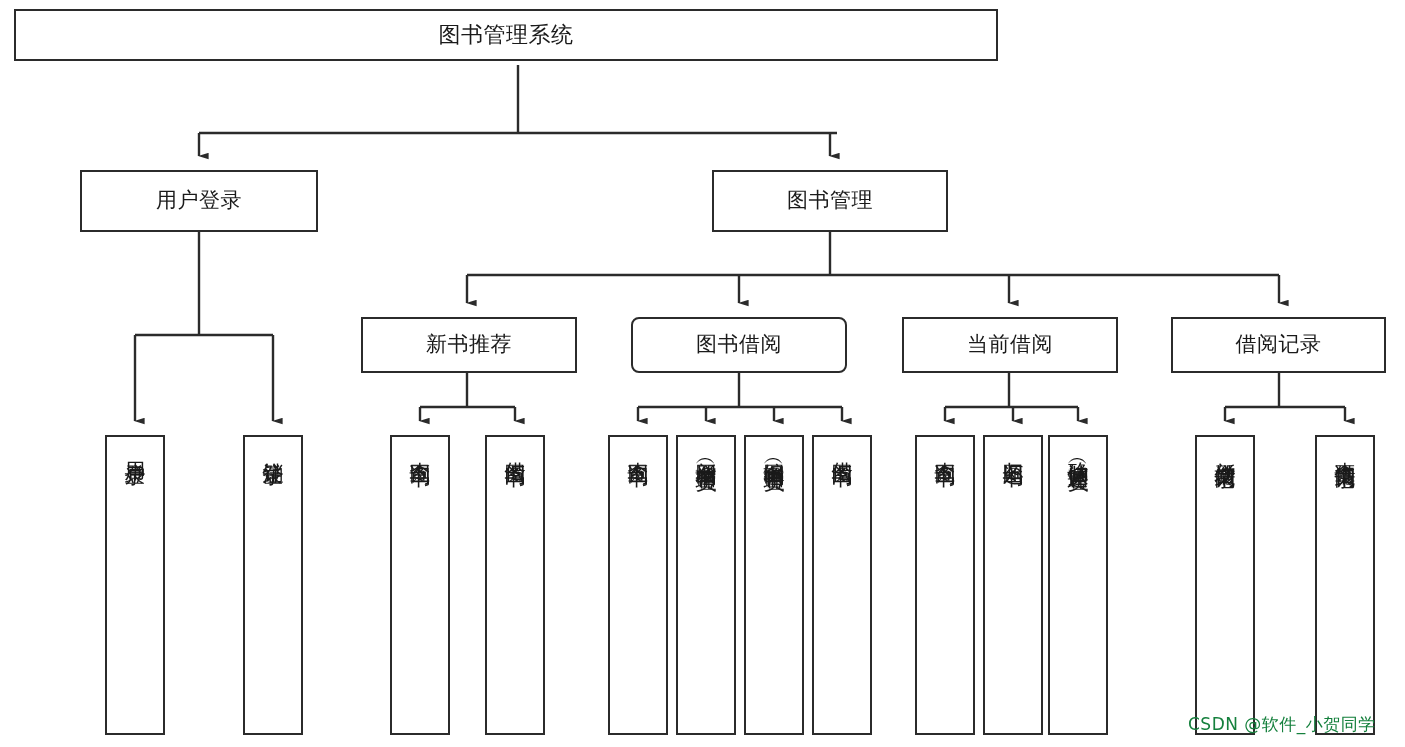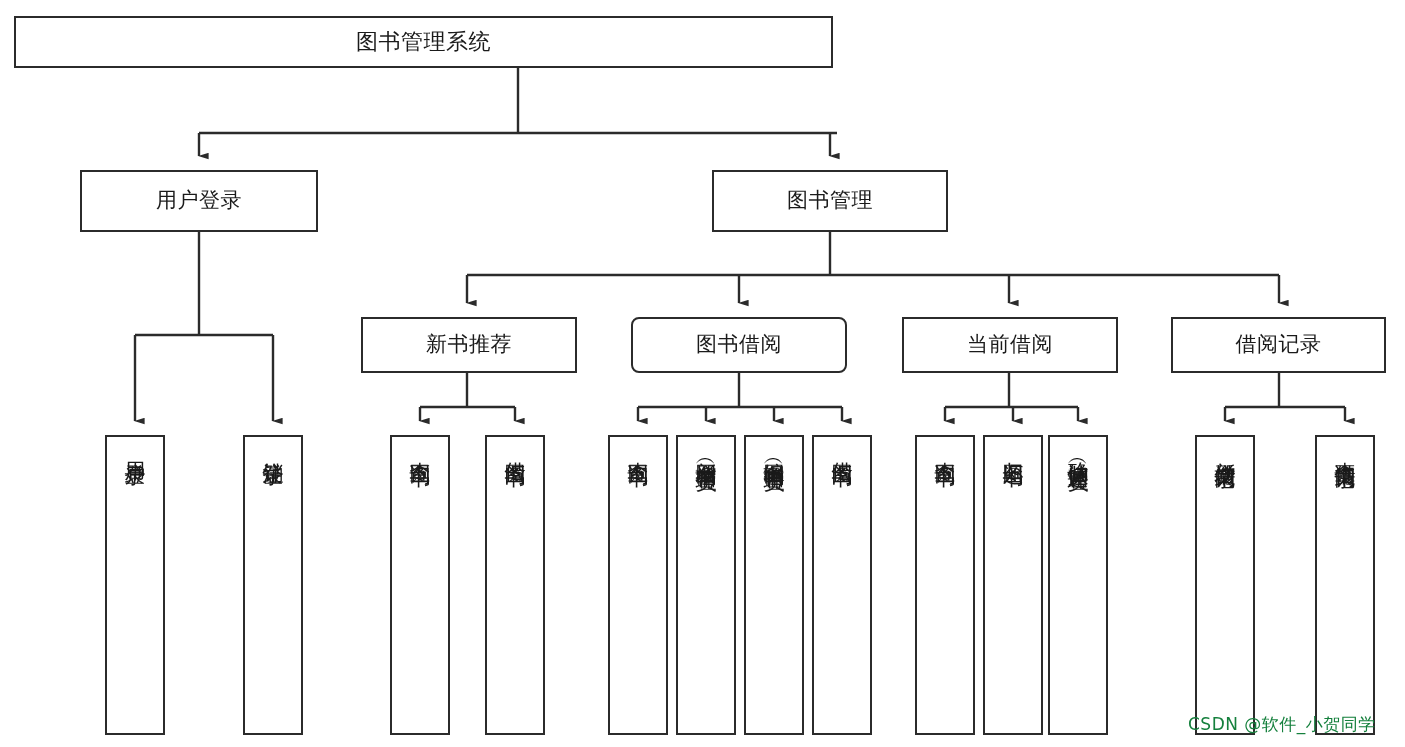--- a/index.html
+++ b/index.html
@@ -120,21 +120,21 @@
       <path d="M 1013 407 L 1013 421" marker-end="url(#arrow)"></path>
       <path d="M 1078 407 L 1078 421" marker-end="url(#arrow)"></path>
 
       <path d="M 1279 373 L 1279 407"></path>
       <path d="M 1225 407 L 1345 407"></path>
       <path d="M 1225 407 L 1225 421" marker-end="url(#arrow)"></path>
       <path d="M 1345 407 L 1345 421" marker-end="url(#arrow)"></path>
     </g>
   </svg>
 
-  <div class="node horiz root" style="left:14px; top:16px; width:819px; height:52px;">
+  <div class="node horiz root" style="left:14px; top:9px; width:984px; height:52px;">
     <span class="label">图书管理系统</span>
   </div>
 
   <div class="node horiz" style="left:80px; top:170px; width:238px; height:62px;">
     <span class="label">用户登录</span>
   </div>
   <div class="node horiz" style="left:712px; top:170px; width:236px; height:62px;">
     <span class="label">图书管理</span>
   </div>
 

